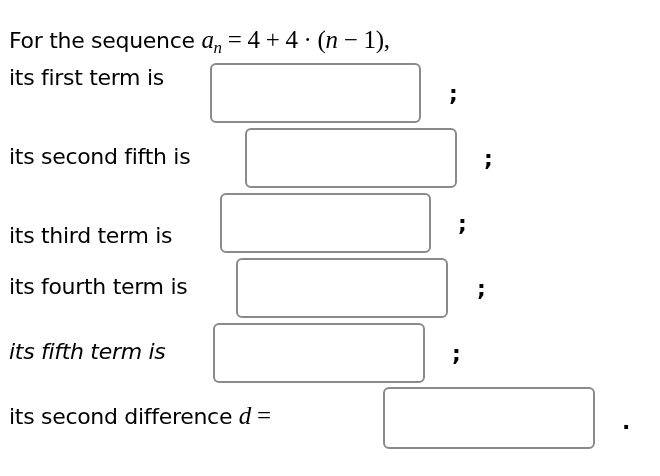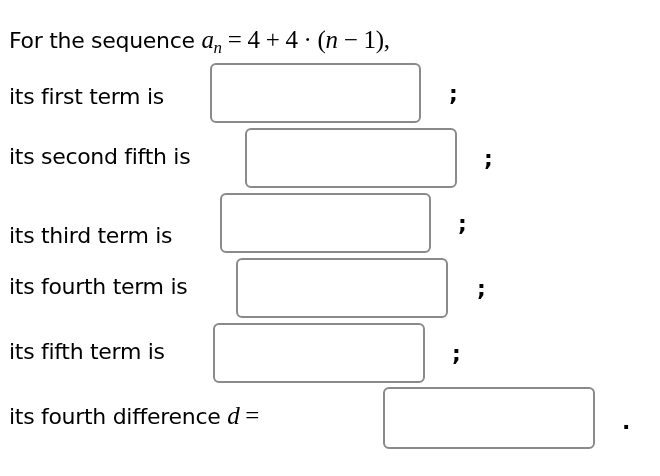--- a/index.html
+++ b/index.html
@@ -59,41 +59,41 @@
 <body>
 
 <div class="line" style="top:26px;">
   <span>For the sequence</span>
   <span class="math">
     <i>a</i><sub>n</sub>
     <span>= 4 + 4 · (</span><i>n</i><span> − 1),</span>
   </span>
 </div>
 
-<div class="line" style="top:83px;">its first term is</div>
+<div class="line" style="top:64px;">its first term is</div>
 <input class="answer-box" type="text" style="left: 210px; top: 63px; width: 211px; height: 60px;" value="">
 <span class="punct" style="left:449px; top:80px;">;</span>
 
 <div class="line" style="top:143px;">its second fifth is</div>
 <input class="answer-box" type="text" style="left: 245px; top: 128px; width: 212px; height: 60px;" value="">
 <span class="punct" style="left:484px; top:145px;">;</span>
 
 <div class="line" style="top:222px;">its third term is</div>
 <input class="answer-box" type="text" style="left: 220px; top: 193px; width: 211px; height: 60px;" value="">
 <span class="punct" style="left:458px; top:210px;">;</span>
 
 <div class="line" style="top:273px;text-align:right;">its fourth term is</div>
 <input class="answer-box" type="text" style="left: 236px; top: 258px; width: 212px; height: 60px;" value="">
 <span class="punct" style="left:477px; top:275px;">;</span>
 
-<div class="line" style="top:338px;">its fifth term is</div>
+<div class="line" style="top:338px;font-style:italic;">its fifth term is</div>
 <input class="answer-box" type="text" style="left: 213px; top: 323px; width: 212px; height: 60px;" value="">
 <span class="punct" style="left:452px; top:340px;">;</span>
 
 <div class="line" style="top:402px;">
-  <span>its fourth difference</span>
+  <span>its second difference</span>
   <span class="math">
     <i>d</i>
     <span>=</span>
   </span>
 </div>
 <input class="answer-box" type="text" style="left: 383px; top: 387px; width: 212px; height: 62px;" value="">
 <span class="punct" style="left:622px; top:408px;">.</span>
 
 </body></html>

